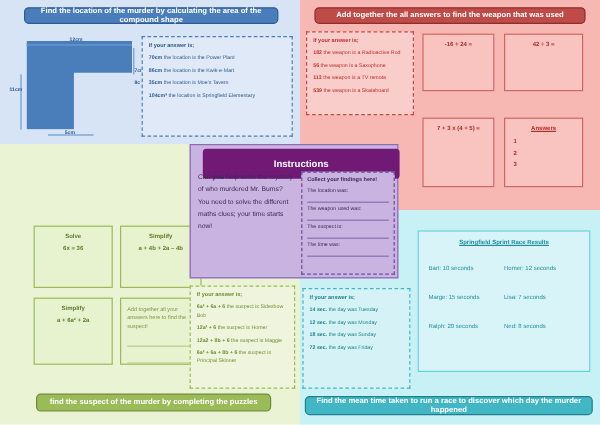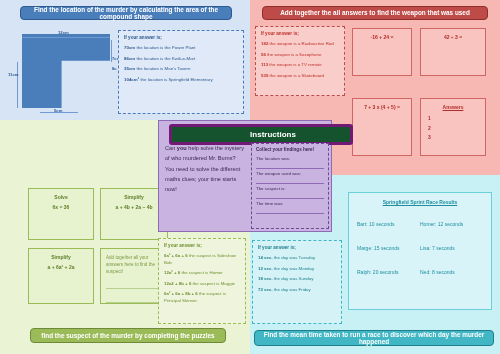--- a/index.html
+++ b/index.html
@@ -96,23 +96,23 @@
   .box .eq{display:block;font-weight:bold;margin-top:4px;}
   .writeline{display:block;border-bottom:1px solid #b9cf90;height:8px;margin-top:5px;}
 
   
   .instr{
     position:absolute;left:158px;top:120px;width:174px;height:112px;
     box-sizing:border-box;background:#c9b3e0;border:1px solid #8e6bb5;
   }
   .instr-title{
     position:absolute;left:10px;top:3px;width:154px;height:15px;
-    background:#14532d;border:3px solid #701a75;border-radius:3px;
+    background:#701a75;border:5px solid #701a75;border-radius:3px;
     color:#ffffff;font-size:8px;font-weight:bold;
-    display:flex;align-items:center;justify-content:center;padding-left:24px;
+    display:flex;align-items:center;justify-content:center;
   }
   .instr-text{
     position:absolute;left:6px;top:22px;width:80px;height:85px;
     color:#3d2a55;font-size:5.6px;line-height:1.85;
   }
   .instr-text b{font-weight:bold;}
   .findings{
     position:absolute;left:92px;top:22px;width:78px;height:86px;
     box-sizing:border-box;border:1px dashed #6d4a94;background:#c9b3e0;
     padding:3px 4px;color:#3d2a55;font-size:4.4px;

